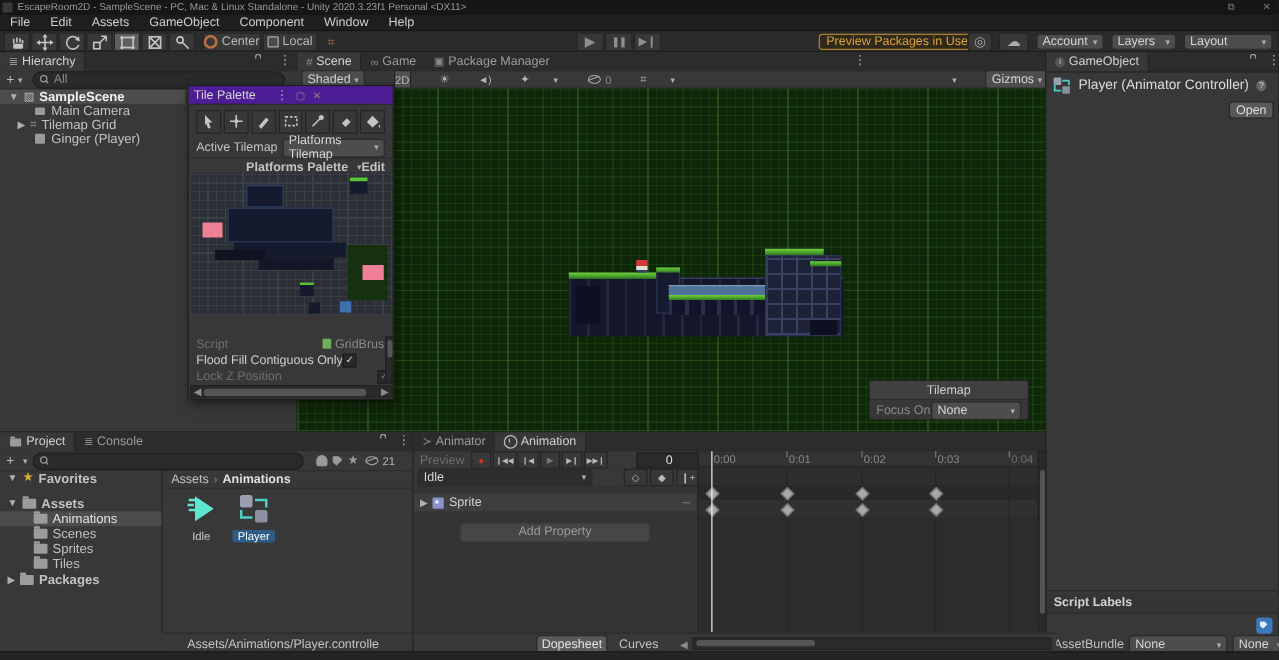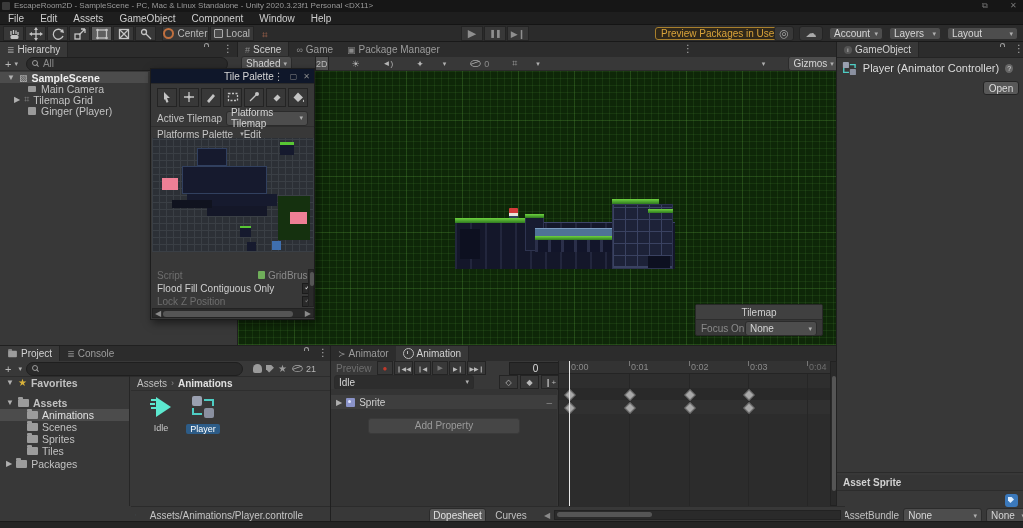--- a/index.html
+++ b/index.html
@@ -278,21 +278,21 @@
           <div class="dd" style="width:62px">
             <span>None</span>
             <span class="caret">▾</span>
             </div>
         </div>
       </div>
     </div>
   </div>
 
   <div class="p" style="left:150px;top:68px;width:165px;height:252px;background:#383838;border:1px solid #1d1d1d;box-shadow:2px 3px 8px rgba(0,0,0,.5);">
-    <div class="r" style="height:14px;background:#0f172a;border-bottom:1px solid #2a2a2a;padding:0 4px;justify-content:flex-end;">
+    <div class="r" style="height:14px;background:#4c1d95;border-bottom:1px solid #2a2a2a;padding:0 4px;justify-content:flex-start;gap:16px;">
       <span class="f10" style="color:#d6d6d6">Tile Palette</span>
       <span class="r" style="gap:6px">
         <span class="menu3">⋮</span>
         <span class="f8 dim">▢</span>
         <span class="f8 dim">✕</span>
         </span>
     </div>
     <div class="r" style="height:22px;padding:2px 6px;gap:2px;">
       <div class="tbtn" style="position:static;width:20px;height:17px">
         <svg class="ticon" viewBox="0 0 14 14">
@@ -333,21 +333,21 @@
           </svg>
         </div>
     </div>
     <div class="r" style="height:16px;padding:0 6px;gap:4px;">
       <span class="f10" style="color:#c4c4c4">Active Tilemap</span>
       <div class="dd" style="flex:1">
         <span>Platforms Tilemap</span>
         <span class="caret">▾</span>
         </div>
     </div>
-    <div class="r" style="height:14px;padding:0 6px;justify-content:flex-start;border-top:1px solid #2e2e2e;">
+    <div class="r" style="height:14px;padding:0 6px;justify-content:flex-end;border-top:1px solid #2e2e2e;font-weight:bold;">
       <span class="r f10" style="gap:4px;color:#c4c4c4">
         <span>Platforms Palette</span>
         <span class="caret">▾</span>
         </span>
       <span class="f10" style="color:#c4c4c4">Edit</span>
     </div>
 
     <div class="p" style="left:1px;top:69px;width:162px;height:114px;background:#2c3036;
          background-image:repeating-linear-gradient(0deg,#3a3f45 0 1px,transparent 1px 7px),
                           repeating-linear-gradient(90deg,#3a3f45 0 1px,transparent 1px 7px);overflow:hidden;">
@@ -364,21 +364,21 @@
       <div class="p" style="left:88px;top:88px;width:11px;height:11px;background:#161a2e;border-top:2px solid #58c634"></div>
       <div class="p" style="left:95px;top:104px;width:9px;height:9px;background:#161a2e;"></div>
     </div>
     <div class="r" style="position:absolute;left:1px;top:200px;width:156px;height:12px;padding:0 5px;justify-content:space-between;">
       <span class="f10 dimmer">Script</span>
       <span class="r" style="gap:3px">
         <span style="width:7px;height:8px;background:#6fae5a;border-radius:1px"></span>
         <span class="f10 dim">GridBrush</span>
         </span>
     </div>
-    <div class="r" style="position:absolute;left:1px;top:213px;width:156px;height:12px;padding:0 5px;justify-content:space-between;">
+    <div class="r" style="position:absolute;left:1px;top:213px;width:156px;height:12px;padding:0 5px;justify-content:flex-start;">
       <span class="f10" style="color:#cfcfcf">Flood Fill Contiguous Only</span>
       <span class="chk">✓</span>
     </div>
     <div class="r" style="position:absolute;left:1px;top:226px;width:156px;height:12px;padding:0 5px;justify-content:space-between;">
       <span class="f10 dimmer">Lock Z Position</span>
       <span class="chk dimmer" style="color:#777">✓</span>
     </div>
     <div class="p scrT" style="left:157px;top:200px;width:6px;height:38px;">
         <span class="scrH" style="left:1px;top:2px;width:4px;height:14px"></span>
       </div>
@@ -406,21 +406,21 @@
         </svg>
       <span class="f11" style="color:#dcdcdc;white-space:nowrap">Player (Animator Controller)</span>
       <span style="width:9px;height:9px;border-radius:50%;background:#666;color:#ddd;font-size:7px;line-height:9px;text-align:center">?</span>
       <span class="menu3">⋮</span>
     </div>
     <div class="p tbtn f10" style="left:146px;top:39px;width:36px;height:14px;border-radius:3px;background:#585858;color:#ddd">
         <span>Open</span>
       </div>
     <div class="p" style="left:0;top:430px;width:187px;height:1px;background:#2a2a2a"></div>
     <div class="r" style="position:absolute;left:0;top:433px;width:187px;height:15px;padding:0 6px;background:#353535;border-bottom:1px solid #2c2c2c;">
-      <span class="f10" style="color:#d2d2d2;font-weight:bold">Asset Sprite</span>
+      <span class="f10" style="color:#d2d2d2;font-weight:bold">Script Labels</span>
       </div>
     <div class="p" style="left:168px;top:452px;width:13px;height:13px;background:#3b79bc;border-radius:3px;">
       <span style="position:absolute;left:3px;top:3px;width:6px;height:6px;background:#ddeeff;clip-path:polygon(0 0,60% 0,100% 40%,40% 100%,0 60%);"></span>
       </div>
     <div class="r" style="position:absolute;left:0;top:466px;width:187px;height:15px;padding:0 6px;gap:4px;">
       <span class="f10" style="color:#c0c0c0">AssetBundle</span>
       <div class="dd" style="flex:1">
         <span>None</span>
         <span class="caret">▾</span>
         </div>
@@ -482,21 +482,21 @@
         <span class="folder"></span>
         <span class="treelabel">Sprites</span>
         </div>
       <div class="r" style="height:12px;padding-left:27px;gap:4px">
         <span class="folder"></span>
         <span class="treelabel">Tiles</span>
         </div>
       <div class="r" style="height:13px;padding-left:6px;gap:4px">
         <span class="f8" style="color:#b0b0b0">▶</span>
         <span class="folder"></span>
-        <span class="treelabel" style="font-weight:normal">Packages</span>
+        <span class="treelabel" style="font-weight:bold">Packages</span>
         </div>
     </div>
 
     <div class="p" style="left:131px;top:30px;width:199px;height:130px;">
       <div class="r" style="height:14px;padding:0 6px;gap:4px;border-bottom:1px solid #2e2e2e;">
         <span class="f10" style="color:#c0c0c0">Assets</span>
         <span class="f9 dim">›</span>
         <span class="f10" style="color:#e0e0e0;font-weight:bold">Animations</span>
         </div>
       <div class="p" style="left:14px;top:18px;width:32px;height:46px;text-align:center">

